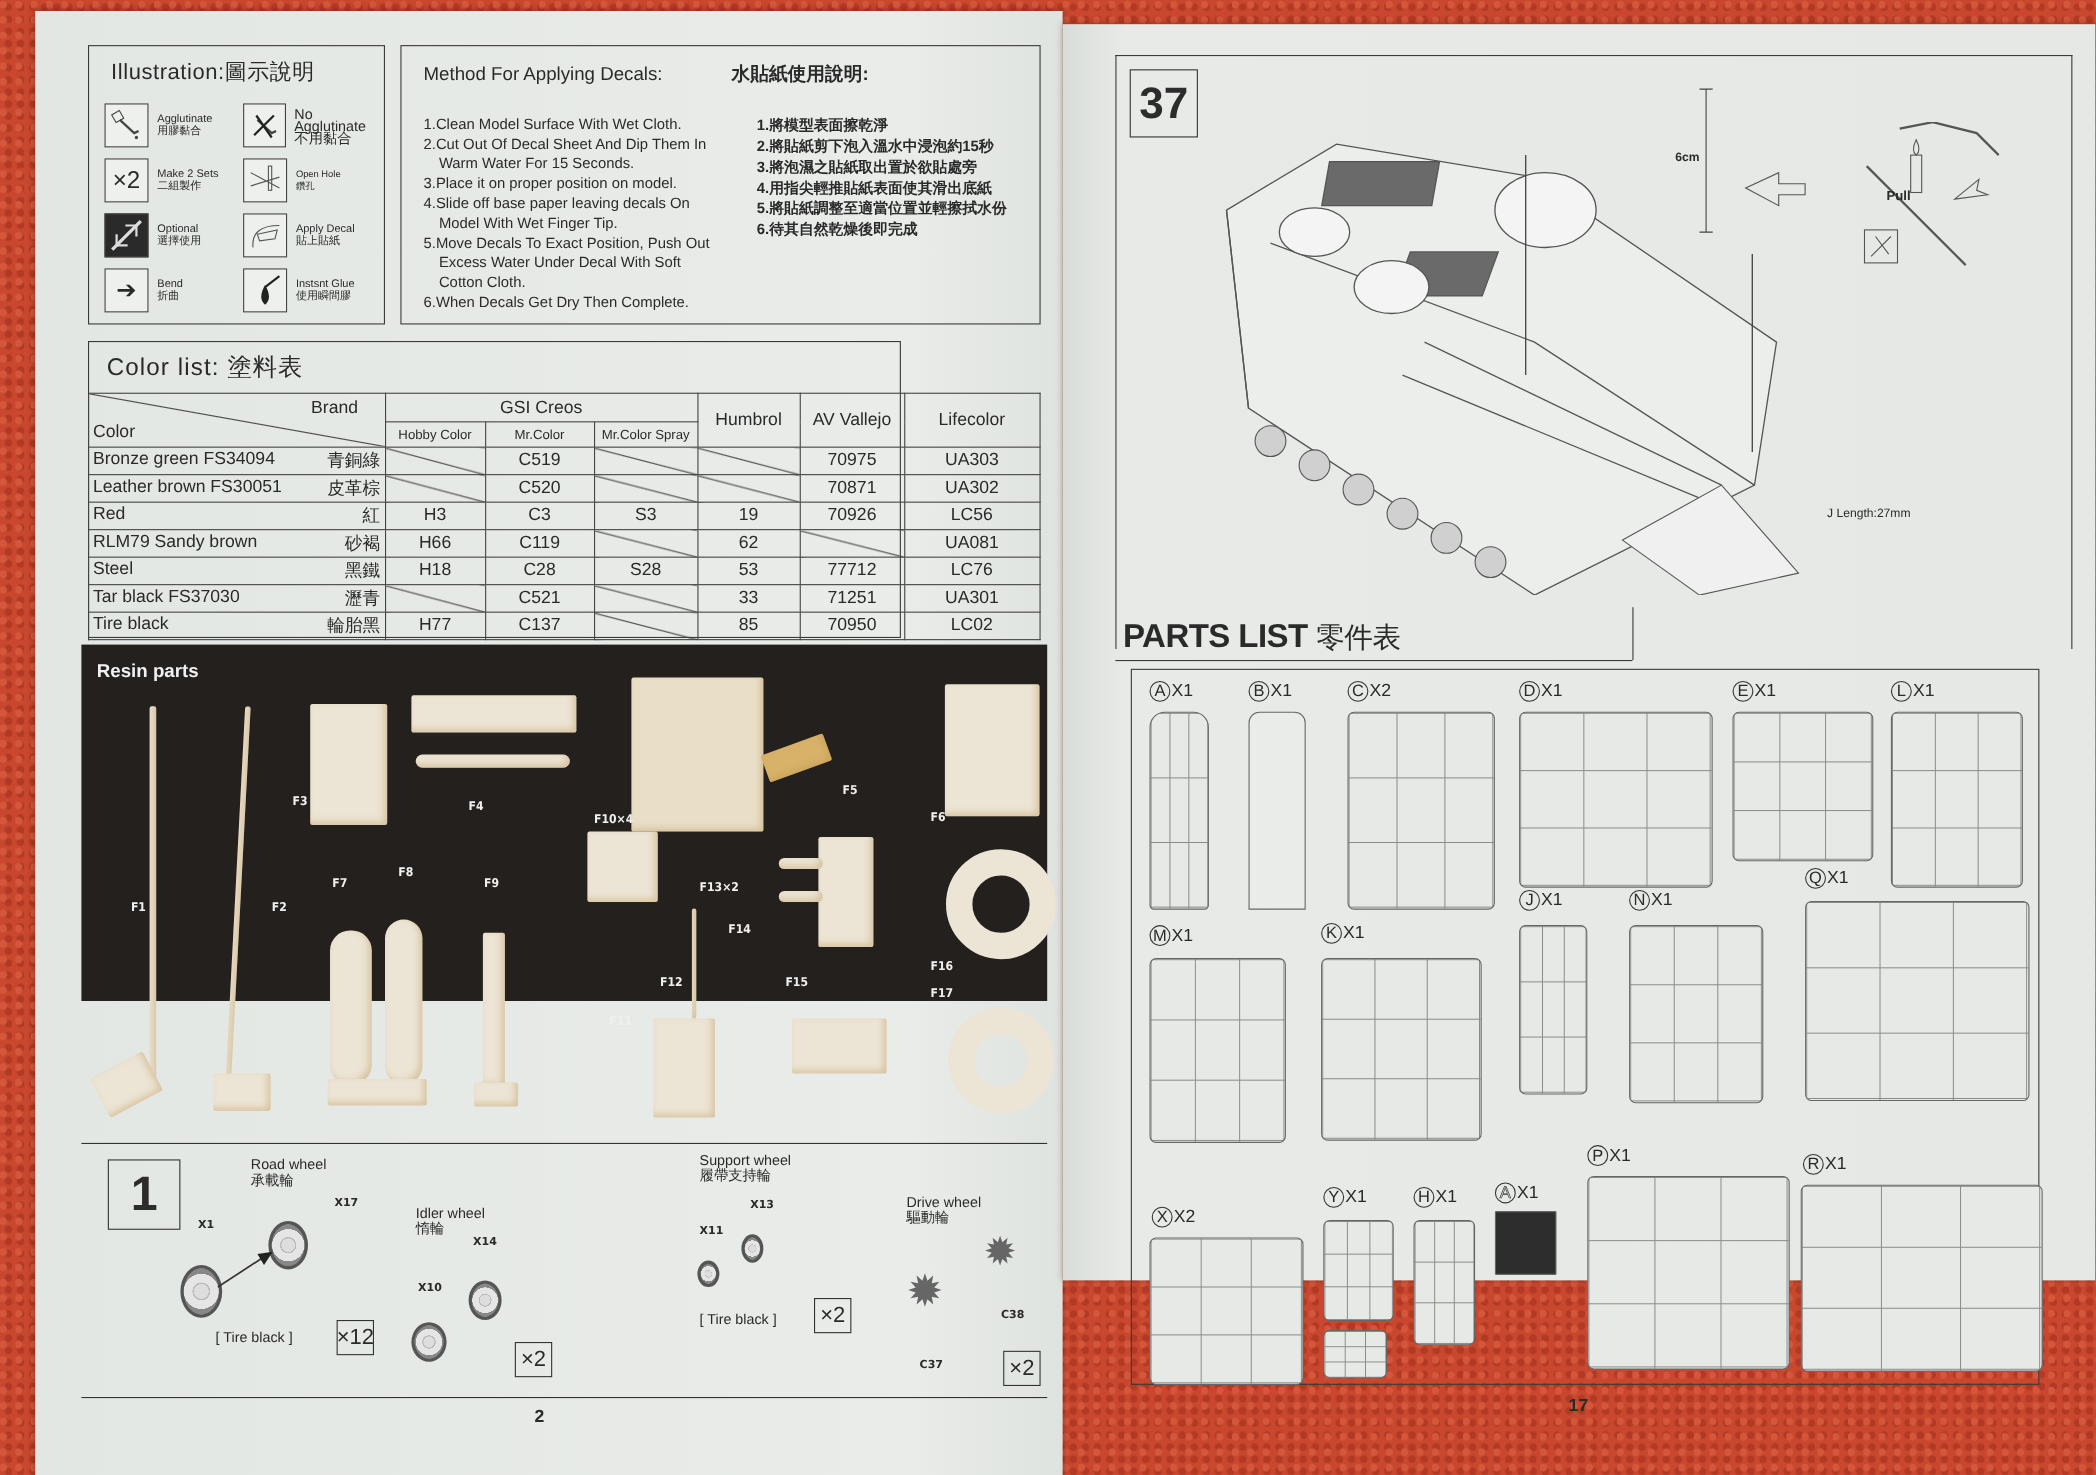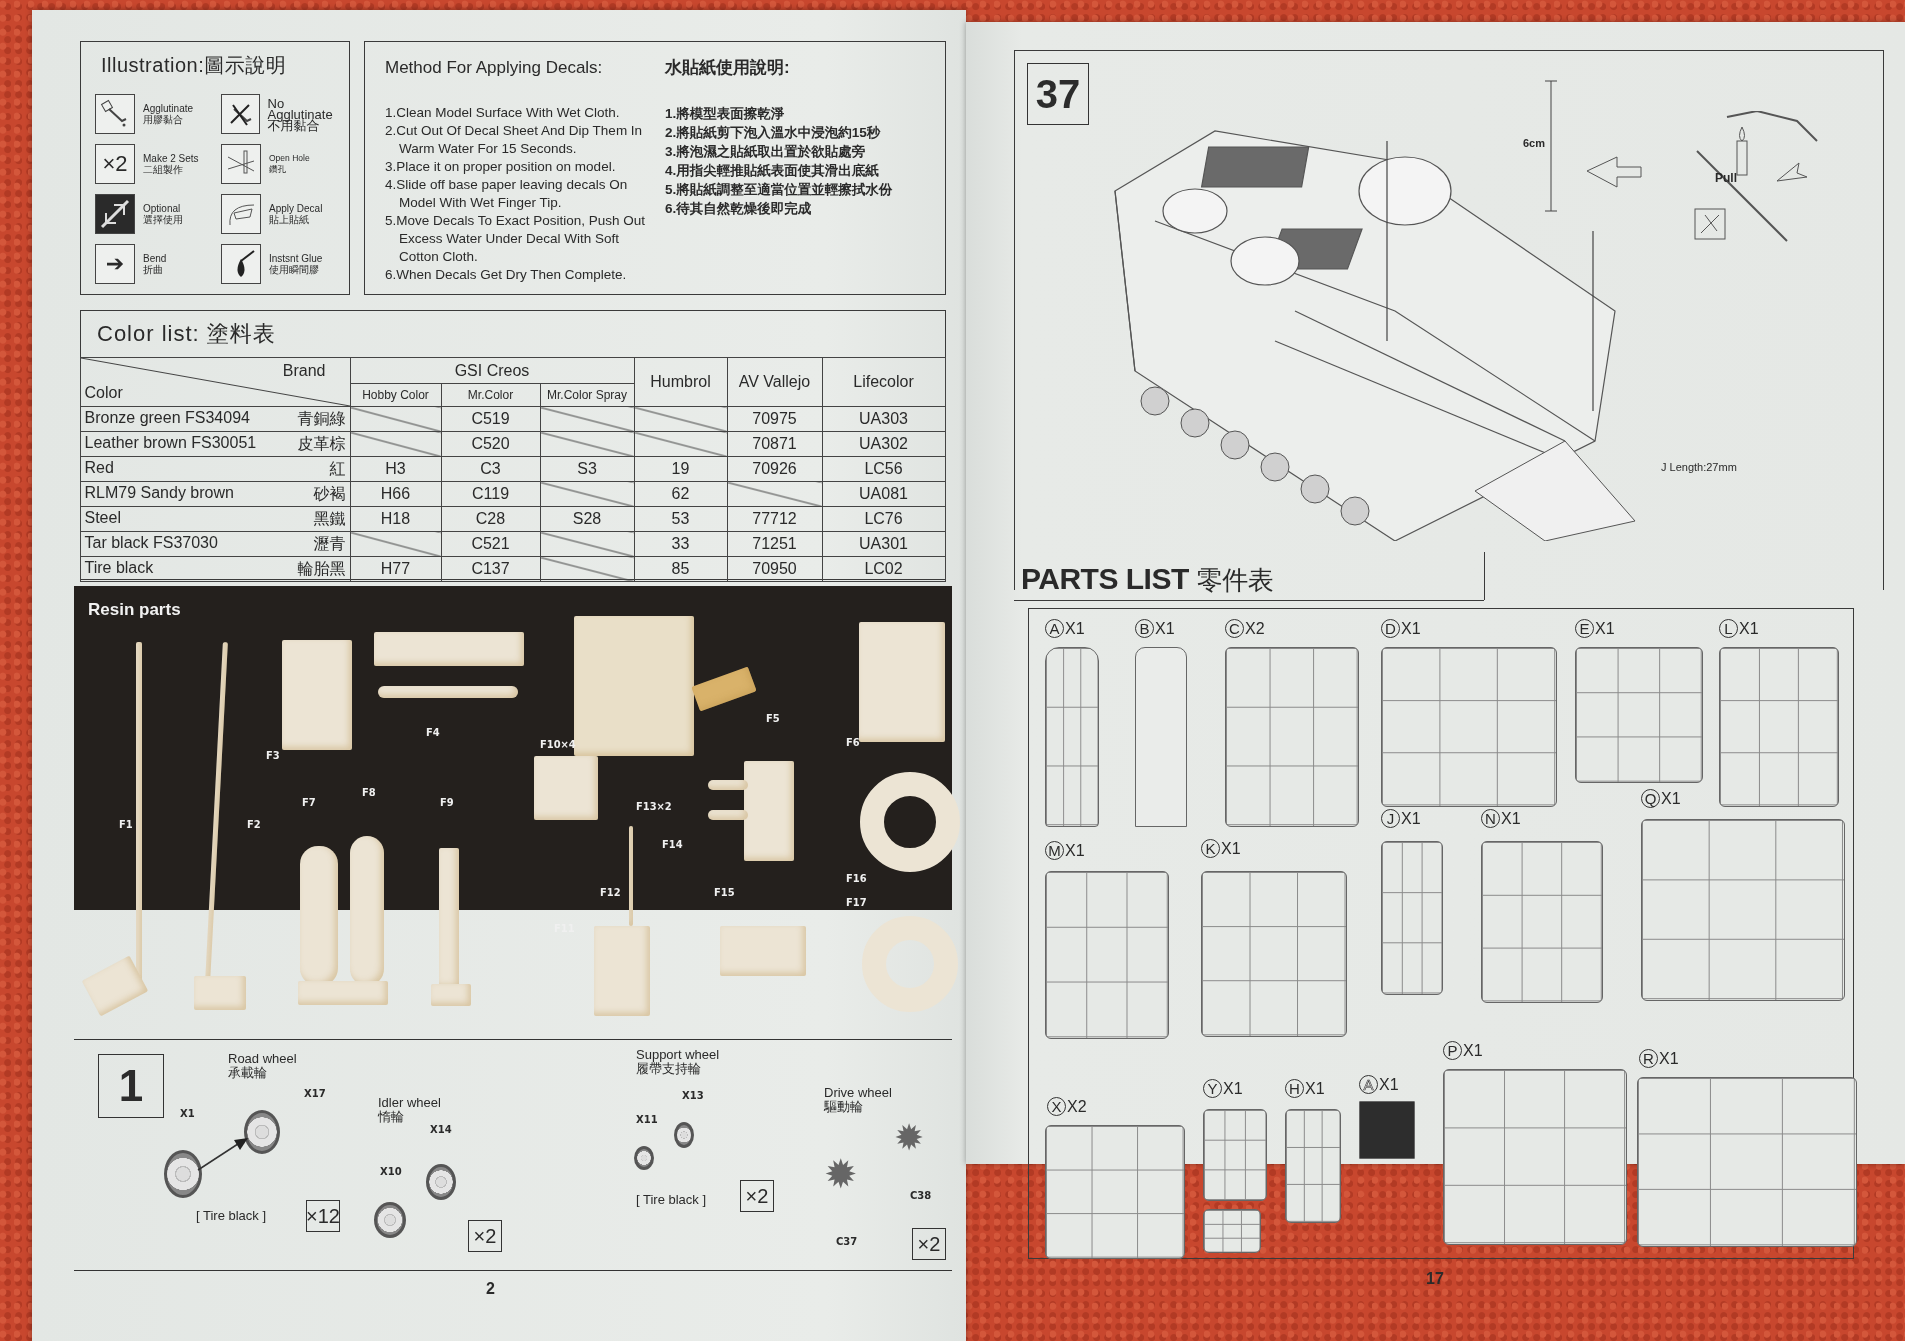--- a/index.html
+++ b/index.html
@@ -31,24 +31,24 @@
   .legend-icon.dark { background: #2a2a2a; color: #eee; }
   .legend-text { font-size: 10px; line-height: 11px; }
 
   
   #decals-box { left: 332px; top: 31px; width: 582px; height: 254px; }
   #decals-box .title-en { position: absolute; left: 20px; top: 16px; font-size: 17px; }
   #decals-box .title-zh { position: absolute; left: 300px; top: 14px; font-size: 17px; font-weight: bold; }
   .steps-en { position: absolute; left: 20px; top: 62px; width: 270px; font-size: 13.5px; line-height: 18px; font-family: "Liberation Sans Narrow","Liberation Sans", sans-serif; }
   .steps-en div { padding-left: 14px; text-indent: -14px; }
   .steps-zh { position: absolute; left: 300px; top: 62px; width: 270px; font-size: 13.5px; line-height: 19px; font-weight: bold; }
-  .steps-zh div { padding-left: 12px; text-indent: -12px; }
+  .steps-zh div { padding-left: 12px; text-indent: -12px; margin-left: 23px; }
 
   
-  #colorlist-box { left: 48px; top: 300px; width: 866px; height: 270px; }
+  #colorlist-box { left: 48px; top: 300px; width: 739px; height: 270px; }
   #colorlist-box .title { position: absolute; left: 16px; top: 8px; font-size: 22px; letter-spacing: 1px; }
   table.colors { position: absolute; left: -1.5px; top: 46px; width: 866px; border-collapse: collapse; font-size: 16px; }
   table.colors td, table.colors th { border: 1.5px solid #444; font-weight: normal; height: 25px; text-align: center; padding: 0 2px; }
   table.colors td.name-cell { text-align: left; padding: 0; }
   table.colors th.sub { font-size: 12px; height: 22px; }
   table.colors td.empty { background: linear-gradient(to bottom left, transparent calc(50% - 1px), #444 50%, transparent calc(50% + 1px)); }
   .hdr-diag { position: relative; background: linear-gradient(to bottom left, transparent calc(50% - 1px), #444 50%, transparent calc(50% + 1px)); height: 48px; }
   .hdr-diag .brand { position: absolute; right: 24px; top: 4px; }
   .hdr-diag .color { position: absolute; left: 4px; bottom: 4px; }
 
@@ -375,21 +375,21 @@
     <div class="resin-part" style="left:634px;top:194px;width:40px;height:10px;border-radius:5px;"></div>
     <div class="resin-part" style="left:634px;top:224px;width:40px;height:10px;border-radius:5px;"></div>
 
     <div class="resin-part" style="left:646px;top:340px;width:86px;height:50px;"></div>
 
     <div class="ring" style="left:786px;top:186px;width:100px;height:100px;"></div>
     <div class="ring" style="left:788px;top:330px;width:96px;height:96px;"></div>
 
     <span class="resin-label" style="left:45px;top:232px;">F1</span>
     <span class="resin-label" style="left:125px;top:232px;margin-left:48px;">F2</span>
-    <span class="resin-label" style="left:192px;top:163px;">F3</span>
+    <span class="resin-label" style="left:192px;top:136px;">F3</span>
     <span class="resin-label" style="left:352px;top:140px;">F4</span>
     <span class="resin-label" style="left:692px;top:126px;">F5</span>
     <span class="resin-label" style="left:772px;top:150px;">F6</span>
     <span class="resin-label" style="left:228px;top:210px;">F7</span>
     <span class="resin-label" style="left:288px;top:200px;">F8</span>
     <span class="resin-label" style="left:366px;top:210px;">F9</span>
     <span class="resin-label" style="left:466px;top:152px;">F10×4</span>
     <span class="resin-label" style="left:480px;top:336px;">F11</span>
     <span class="resin-label" style="left:526px;top:300px;">F12</span>
     <span class="resin-label" style="left:562px;top:214px;">F13×2</span>

